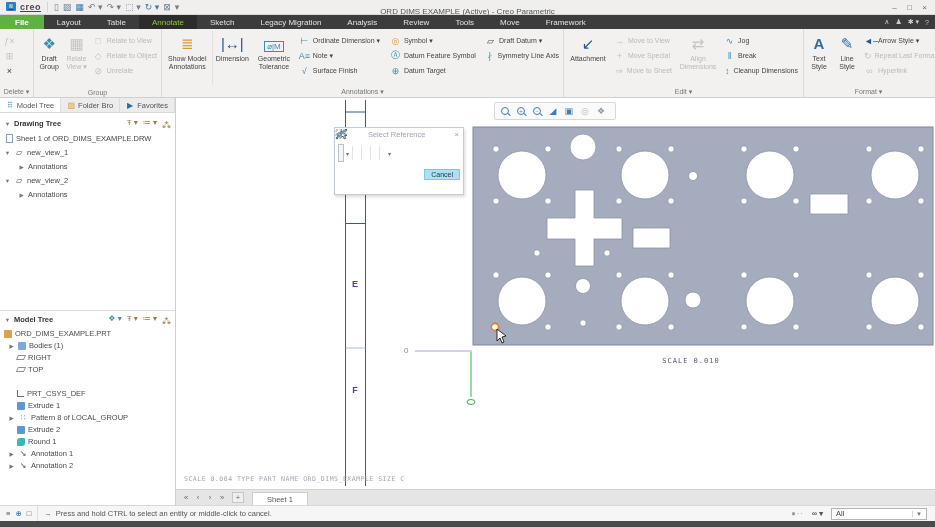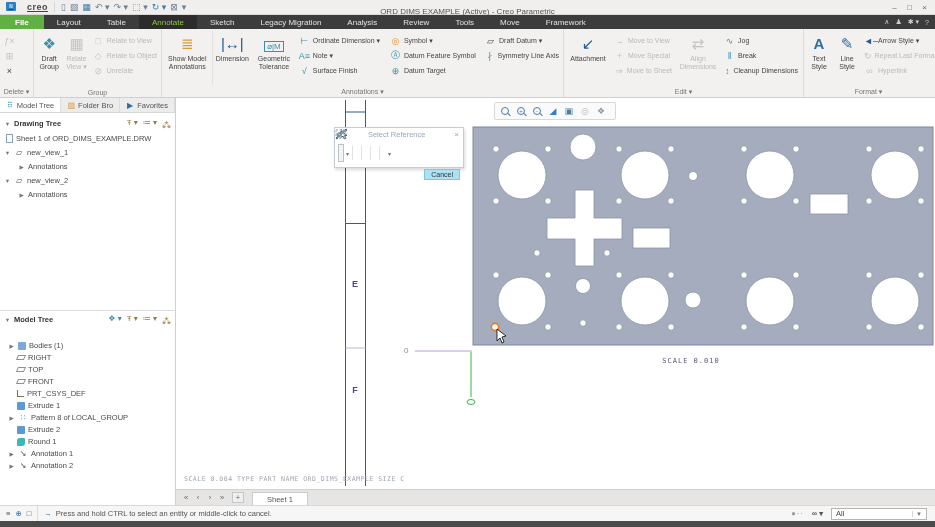--- a/index.html
+++ b/index.html
@@ -1,21 +1,21 @@
 <!DOCTYPE html>
 <html><head>
 <meta charset="utf-8">
 <style>
   * { margin:0; padding:0; box-sizing:border-box; }
   html,body { width:935px; height:527px; overflow:hidden; }
   body { font-family:"Liberation Sans", sans-serif; font-size:8px; color:#444; background:#fff; position:relative; }
 
   
   .titlebar { position:absolute; left:0; top:0; width:935px; height:15px; background:#f0efee; border-bottom:1px solid #d8d8d8; display:flex; align-items:center; }
-  .app-logo { display:flex; align-items:flex-start; gap:11px; padding:0 6px;text-decoration:underline; }
+  .app-logo { display:flex; align-items:flex-start; gap:4px; padding:0 6px;text-decoration:underline; }
   .logo-mark { width:10px; height:9px; background:#2d7fc1; border-radius:1px; color:#fff; font-size:6px; line-height:9px; text-align:center; }
   .logo-text { font-size:9px; font-weight:bold; color:#4a4a4a; letter-spacing:.5px; }
   .qat { display:flex; align-items:center; gap:4px; padding-left:6px; border-left:1px solid #d5d5d5; }
   .qat .qi { font-size:9px; color:#6b7f93; cursor:default; }
   .qat .qi.blue { color:#3a7ca8; }
   .win-title { position:absolute; left:0; right:0; text-align:center; font-size:8px; color:#555; pointer-events:none;margin-top:8px; }
   .win-controls { margin-left:auto; display:flex; gap:2px; padding-right:4px; }
   .win-controls span { width:13px; text-align:center; font-size:8px; color:#666; }
 
   
@@ -65,21 +65,21 @@
   .ord0 { position:absolute; color:#8d879c; font-size:8px; }
   .footer-text { position:absolute; color:#a4a4b4; font-size:6.5px; letter-spacing:.5px; font-family:"DejaVu Sans Mono", monospace; }
 
   
   .vtoolbar { position:absolute; left:318px; top:4px; width:122px; height:18px; background:#fafafa; border:1px solid #d8d8d8; border-radius:2px; display:flex; align-items:center; gap:2px; padding:0 3px; }
   .vt { width:14px; height:14px; display:flex; align-items:center; justify-content:center; font-size:9px; color:#4a7da8; }
   .mag { position:relative; width:8px; height:8px; border:1.2px solid #4a7da8; border-radius:50%; font-size:6px; line-height:6px; text-align:center; color:#4a7da8; }
   .mag::after { content:""; position:absolute; width:4px; height:1.2px; background:#4a7da8; transform:rotate(45deg); right:-3px; bottom:-1px; }
 
   
-  .dlg { position:absolute; left:158px; top:29px; width:130px; height:41px; background:#fff; border:1px solid #c5ccd4; box-shadow:1px 2px 3px rgba(0,0,0,.15); }
+  .dlg { position:absolute; left:158px; top:29px; width:130px; height:68px; background:#fff; border:1px solid #c5ccd4; box-shadow:1px 2px 3px rgba(0,0,0,.15); }
   .dlg-title { height:13px; display:flex; align-items:center; font-size:7.5px; color:#9aa7b5; padding:0 4px; }
   .dlg-title .t { flex:1; text-align:center; }
   .dlg-close { color:#98a4b0; font-size:8px; }
   .dlg-tools { height:24px; display:flex; align-items:center; padding:0 3px; gap:1px; }
   .dbtn { height:18px; display:flex; align-items:center; justify-content:center; padding:0 2px; }
   .dbtn.pressed { border:1px solid #b9c2cc; background:#f2f4f6; }
   .dsep { width:1px; height:14px; background:#dfe3e8; margin:0 1px; }
   .dcaret { font-size:6px; color:#777; padding:0 1px; }
   .dlg-footer { height:19px; display:flex; justify-content:flex-end; align-items:center; padding:0 3px; }
   .cancel-btn { background:#aee0f5; border:1px solid #7ec6e4; font-size:7px; color:#333; padding:1px 6px; }
@@ -368,36 +368,36 @@
     <span class="exp">▼</span>
     <span>Model Tree</span>
     <span class="hicons">
       <span class="teal">❖ ▾</span>
       <span>Ŧ ▾</span>
       <span>≔ ▾</span>
       <span>⁂</span>
     </span>
   </div>
 
+  <div class="titem" style="top:229px;padding-left:4px">
+      <span class="iext" style="background:#d9a24a"></span>
+      <span>ORD_DIMS_EXAMPLE.PRT</span>
+    </div>
   <div class="titem" style="top:241px;padding-left:8px">
       <span class="exp">▶</span>
       <span class="iext" style="background:#7fa8d9"></span>
       <span>Bodies (1)</span>
     </div>
   <div class="titem" style="top:253px;padding-left:17px">
       <span class="ip"></span>
       <span>RIGHT</span>
     </div>
   <div class="titem" style="top:265px;padding-left:17px">
       <span class="ip"></span>
       <span>TOP</span>
-    </div>
-  <div class="titem" style="top:277px;padding-left:17px">
-      <span class="ip"></span>
-      <span>FRONT</span>
     </div>
   <div class="titem" style="top:289px;padding-left:17px">
       <span class="icsys"></span>
       <span>PRT_CSYS_DEF</span>
     </div>
   <div class="titem" style="top:301px;padding-left:17px">
       <span class="iext"></span>
       <span>Extrude 1</span>
     </div>
   <div class="titem" style="top:313px;padding-left:8px">

